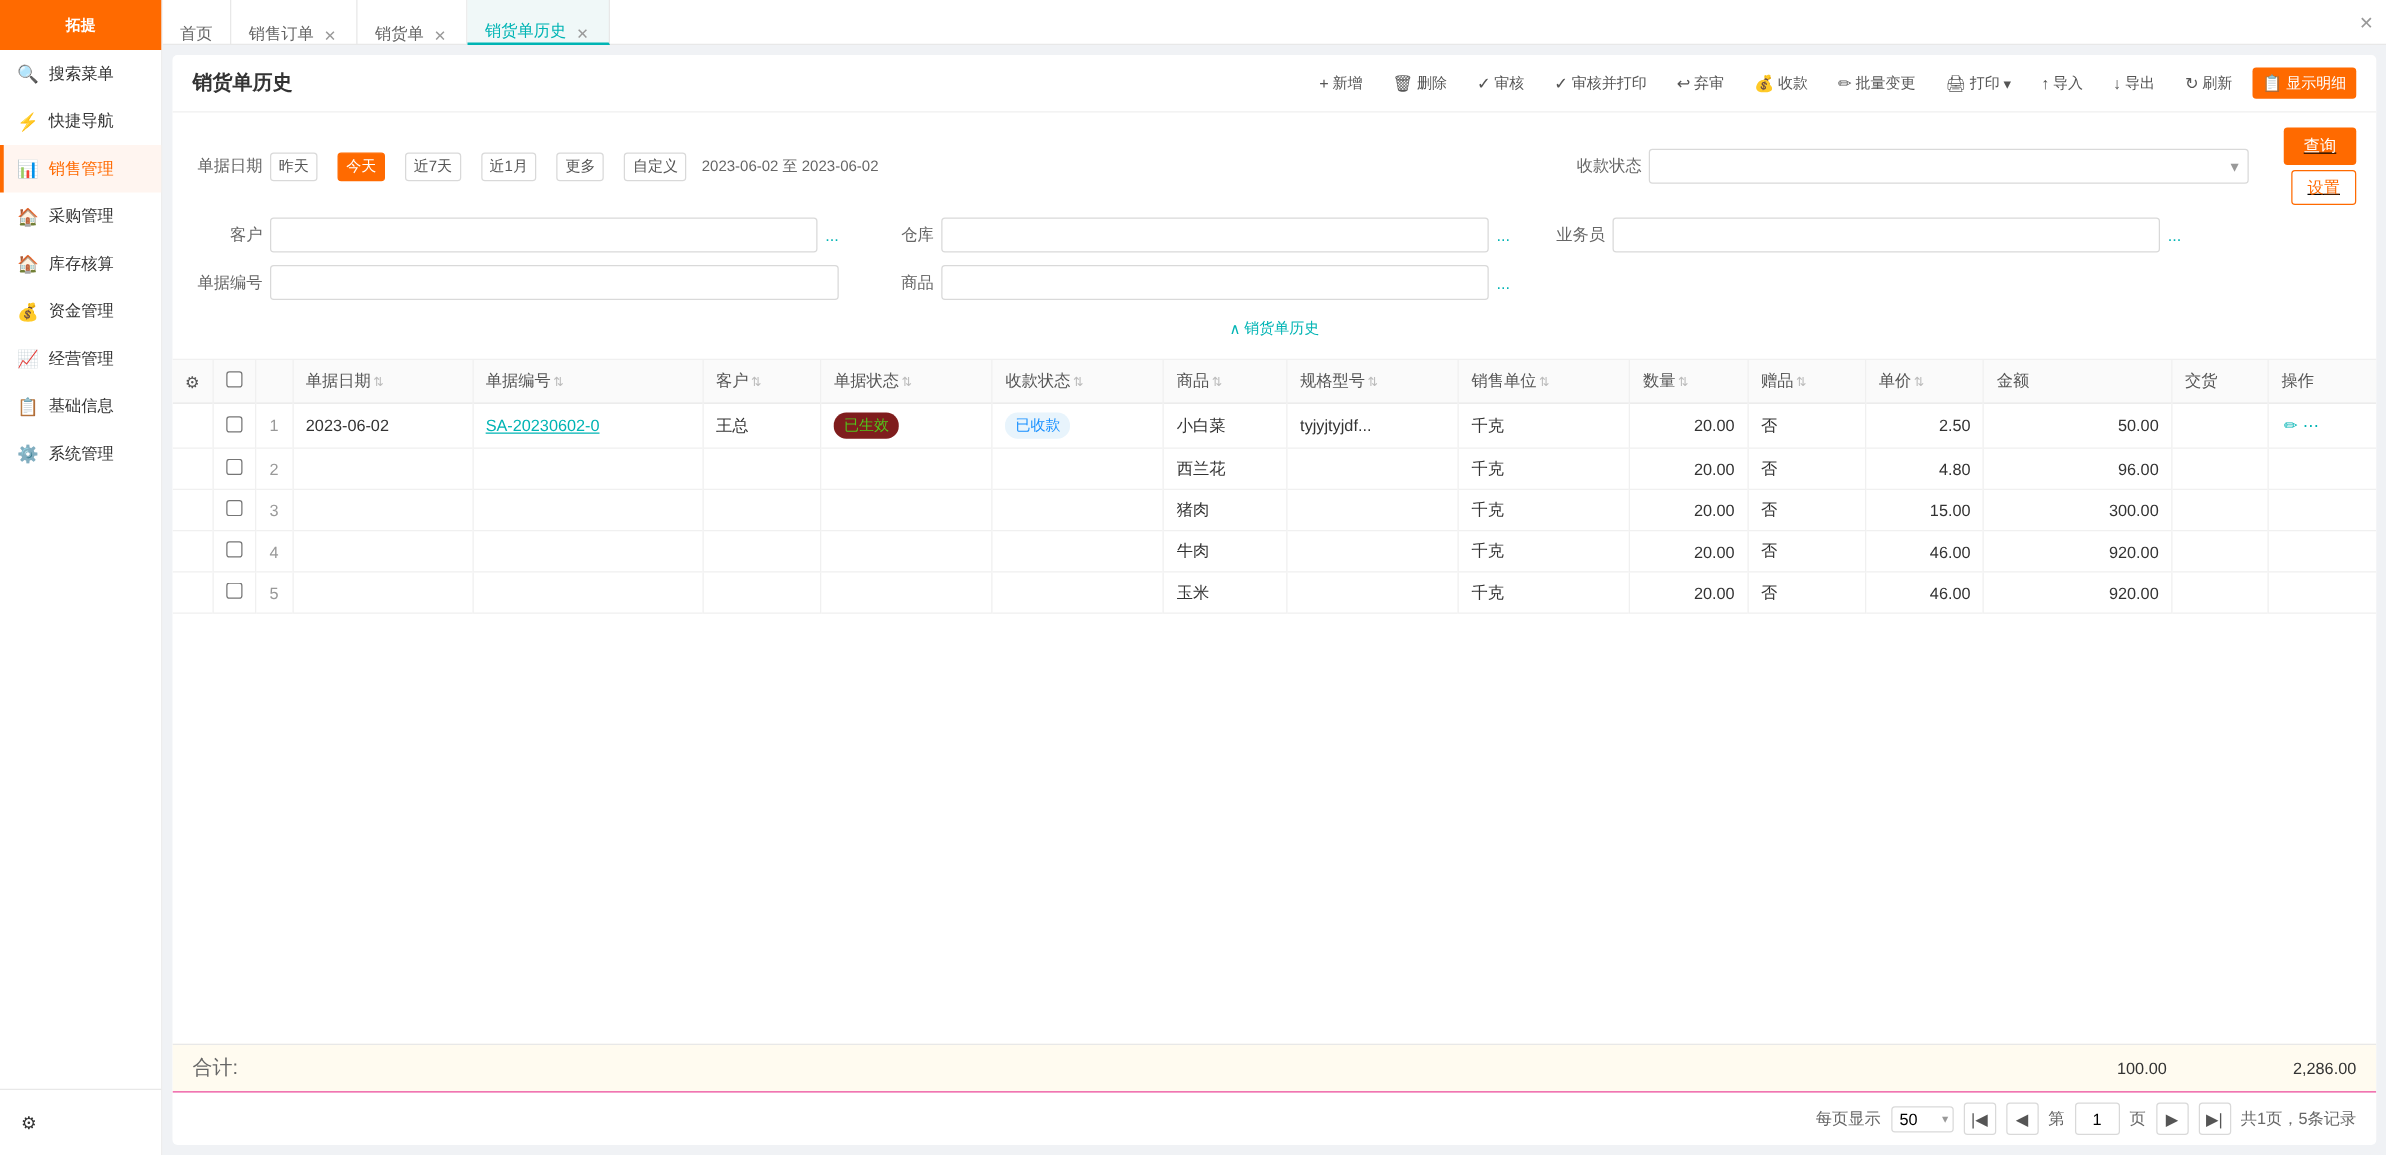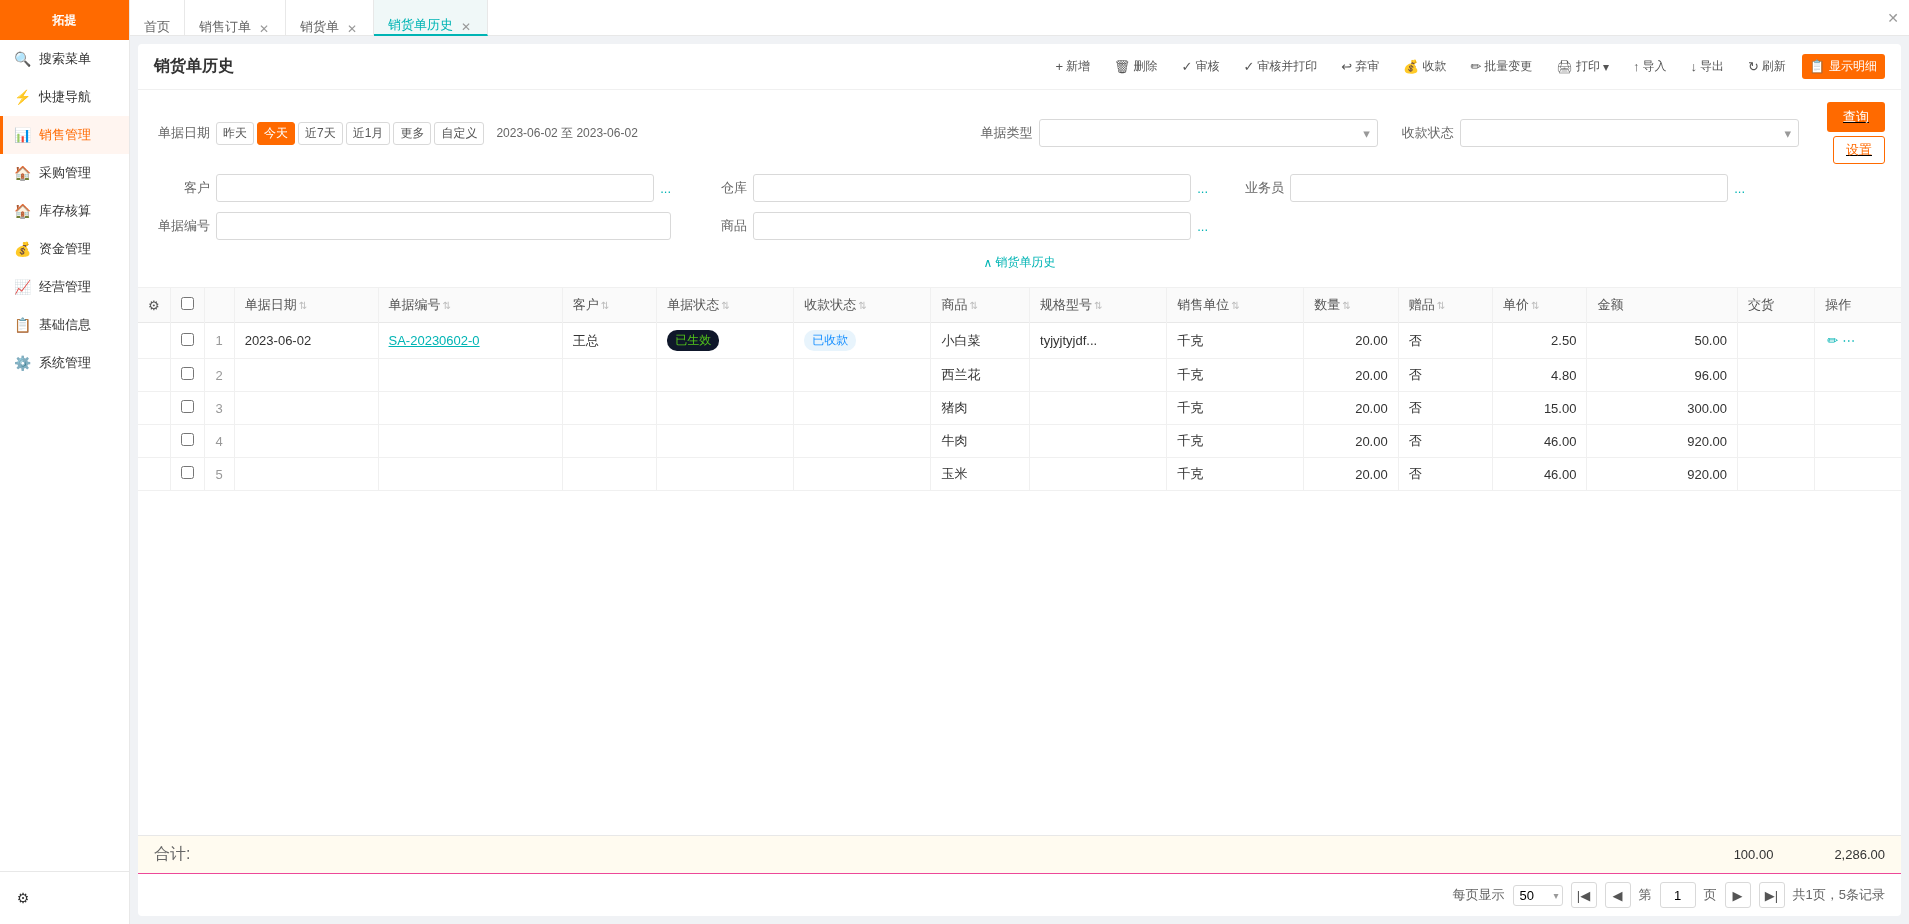--- a/index.html
+++ b/index.html
@@ -205,21 +205,21 @@
       pointer-events: none;
     }
     .date-filter {
       display: flex;
       align-items: center;
       gap: 4px;
       flex: 1;
     }
     .date-shortcuts {
       display: flex;
-      gap: 3px;
+      gap: 16px;
       align-items: center;
     }
     .date-shortcut {
       padding: 2px 6px;
       border: 1px solid #d9d9d9;
       border-radius: 3px;
       cursor: pointer;
       font-size: 12px;
       color: #555;
     }
@@ -282,21 +282,21 @@
       white-space: nowrap;
     }
     tbody td:last-child { border-right: none; }
     .badge {
       display: inline-flex;
       align-items: center;
       padding: 2px 8px;
       border-radius: 10px;
       font-size: 12px;
     }
-    .badge-active { background: #0f172a; color: #52c41a; }
+    .badge-active { background: #7f1d1d; color: #52c41a; }
     .badge-paid { background: #e8f4fc; color: #1890ff; }
     .action-btn {
       color: #00b4b4;
       cursor: pointer;
       font-size: 13px;
       margin: 0 2px;
     }
     .settings-col { width: 30px; text-align: center; }
     .checkbox-col { width: 30px; text-align: center; }
     .num-col { width: 30px; text-align: center; color: #999; }
@@ -304,21 +304,21 @@
     
     .table-footer {
       background: #fffbf0;
       border-top: 1px solid #e8e8e8;
       padding: 8px 16px;
       display: flex;
       align-items: center;
       flex-shrink: 0;
     }
     .total-label { color: #666; font-size: 16px; }
-    .total-values { display: flex; margin-left: auto; }
+    .total-values { display: flex; gap: 40px; margin-left: auto; }
     .total-value { color: #333; font-weight: 500; }
 
     
     .pagination {
       display: flex;
       align-items: center;
       justify-content: flex-end;
       padding: 8px 16px;
       border-top: 1px solid #ec4899;
       gap: 8px;
@@ -529,28 +529,20 @@
               <span class="date-shortcut active">今天</span>
               <span class="date-shortcut">近7天</span>
               <span class="date-shortcut">近1月</span>
               <span class="date-shortcut">更多</span>
               <span class="date-shortcut">自定义</span>
             </div>
             <span class="date-range" style="margin-left:8px;">2023-06-02 至 2023-06-02</span>
           </div>
         </div>
 
-        <div class="filter-item">
-          <span class="filter-label">单据类型</span>
-          <div class="filter-select-wrap">
-            <select class="filter-select">
-              <option value=""></option>
-            </select>
-          </div>
-        </div>
 
         <div class="filter-item">
           <span class="filter-label">收款状态</span>
           <div class="filter-select-wrap">
             <select class="filter-select">
               <option value=""></option>
             </select>
           </div>
         </div>
 

